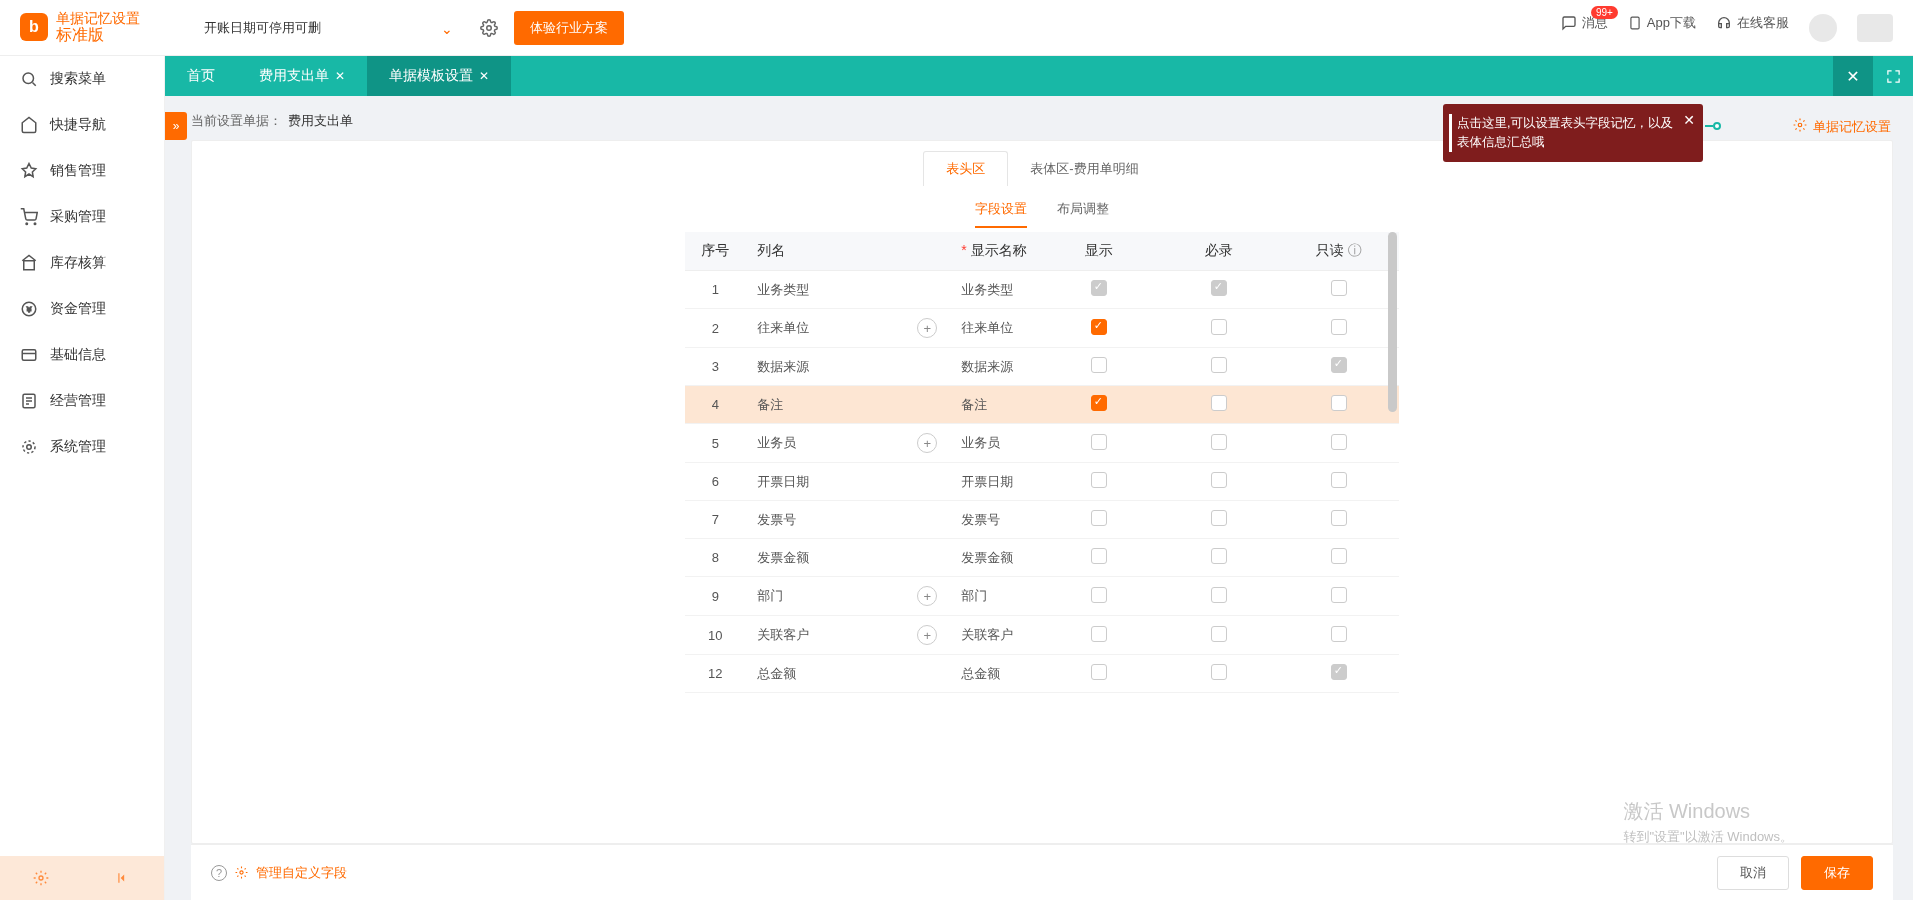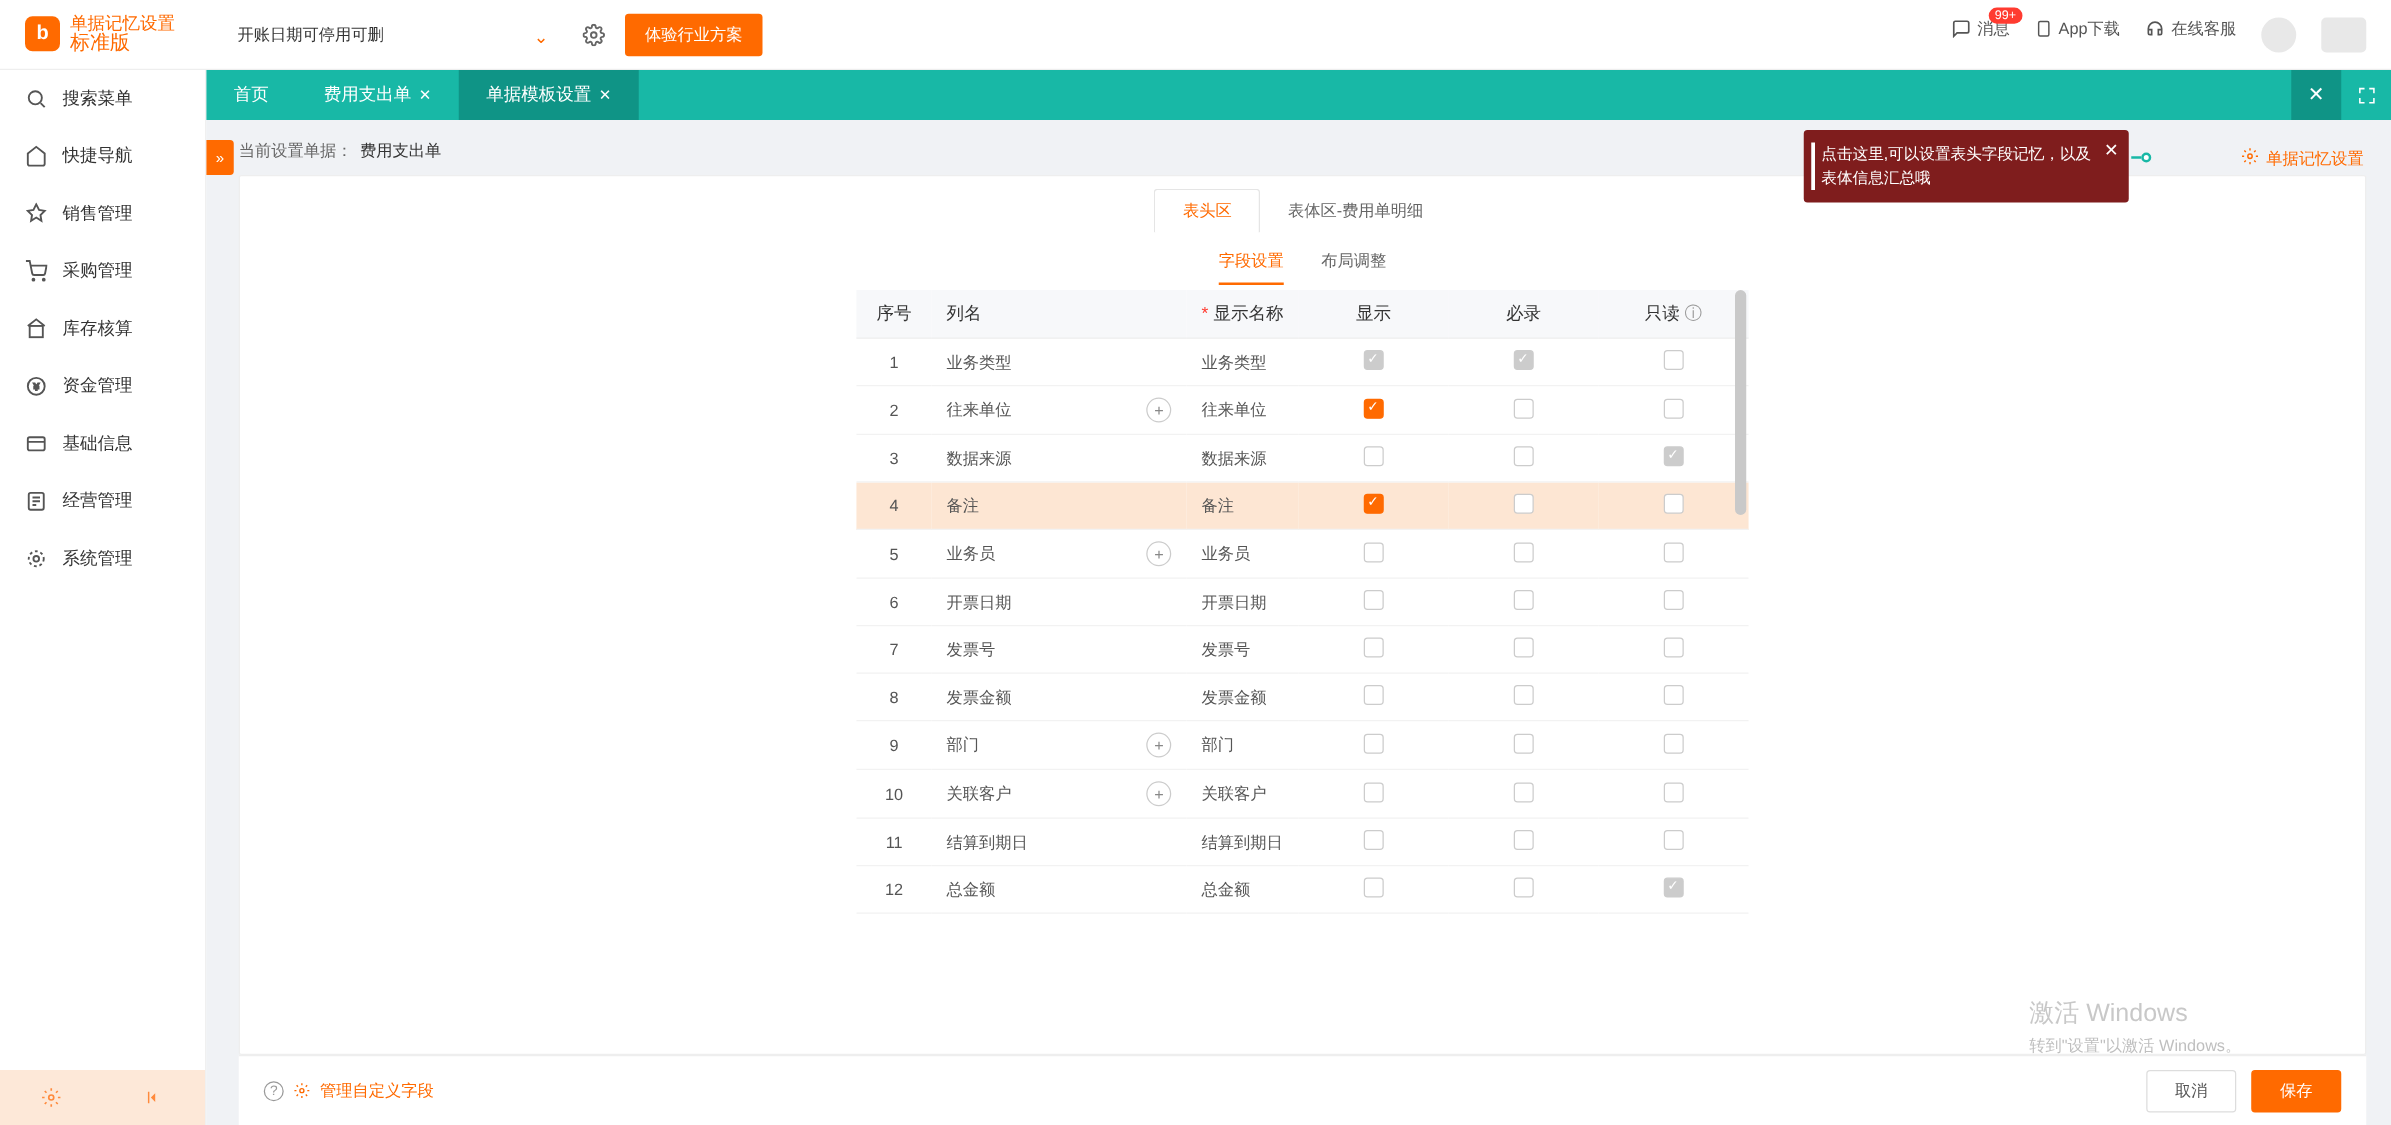--- a/index.html
+++ b/index.html
@@ -5,21 +5,21 @@
 * { box-sizing: border-box; margin: 0; padding: 0; }
 body { font-family: "Microsoft YaHei", Arial, sans-serif; font-size: 13px; color: #333; background: #fff; overflow: hidden; }
 .app { width: 1913px; height: 900px; display: flex; flex-direction: column; }
 
 
 .header { height: 56px; display: flex; align-items: center; padding: 0 20px; border-bottom: 1px solid #eee; }
 .logo-area { display: flex; align-items: center; width: 160px; }
 .logo-icon { width: 28px; height: 28px; background: #ff6a00; border-radius: 6px; display: flex; align-items: center; justify-content: center; color: #fff; font-weight: bold; font-size: 16px; }
 .logo-text { margin-left: 8px; color: #ff6a00; font-size: 14px; font-weight: 500; display:flex; flex-direction:column; line-height:1.1;}
 .logo-sub { font-size: 16px; color: #ff6a00; }
-.account-select { flex: 0 0 260px; display: flex; align-items: flex-end; color: #333; cursor: pointer; margin-left:10px;}
+.account-select { flex: 0 0 260px; display: flex; align-items: flex-end; color: #333; cursor: pointer; margin-left:24px;}
 .account-select .chev { color: #ff6a00; margin-left: 120px; font-size: 14px;}
 .gear { color: #666; margin: 0 16px; cursor: pointer; }
 .primary-btn { background: #ff6a00; color: #fff; border: none; padding: 8px 16px; border-radius: 3px; cursor: pointer; font-size: 13px; }
 .header-right { margin-left: auto; display: flex; align-items: flex-start; gap: 20px; }
 .hr-item { display: flex; align-items: center; gap: 5px; color: #555; cursor: pointer; font-size:13px; position:relative;}
 .badge { position:absolute; top:-8px; right:-10px; background:#ff3b30; color:#fff; font-size:10px; padding:1px 5px; border-radius:8px; }
 .avatar { width: 28px; height: 28px; background: #e8e8e8; border-radius: 50%; }
 .avatar2 { width: 36px; height: 28px; background: #e8e8e8; border-radius: 4px; }
 
 
@@ -413,30 +413,20 @@
                     <td><span style="display:inline-flex;align-items:center;gap:100px;width:180px;justify-content:space-between;">
                         <span>关联客户</span>
                         <span class="plus-btn">+</span>
                       </span></td>
                     <td>关联客户</td>
                     <td class="center"><span class="chk"></span></td>
                     <td class="center"><span class="chk"></span></td>
                     <td class="center"><span class="chk"></span></td>
                   </tr>
                   <tr>
-                    <td class="center">11</td>
-                    <td><span style="display:inline-flex;align-items:center;gap:100px;width:180px;justify-content:space-between;">
-                        <span>结算到期日</span>
-                      </span></td>
-                    <td>结算到期日</td>
-                    <td class="center"><span class="chk"></span></td>
-                    <td class="center"><span class="chk"></span></td>
-                    <td class="center"><span class="chk"></span></td>
-                  </tr>
-                  <tr>
                     <td class="center">12</td>
                     <td><span style="display:inline-flex;align-items:center;gap:100px;width:180px;justify-content:space-between;">
                         <span>总金额</span>
                       </span></td>
                     <td>总金额</td>
                     <td class="center"><span class="chk"></span></td>
                     <td class="center"><span class="chk"></span></td>
                     <td class="center"><span class="chk disabled on"></span></td>
                   </tr>
                 </tbody>

